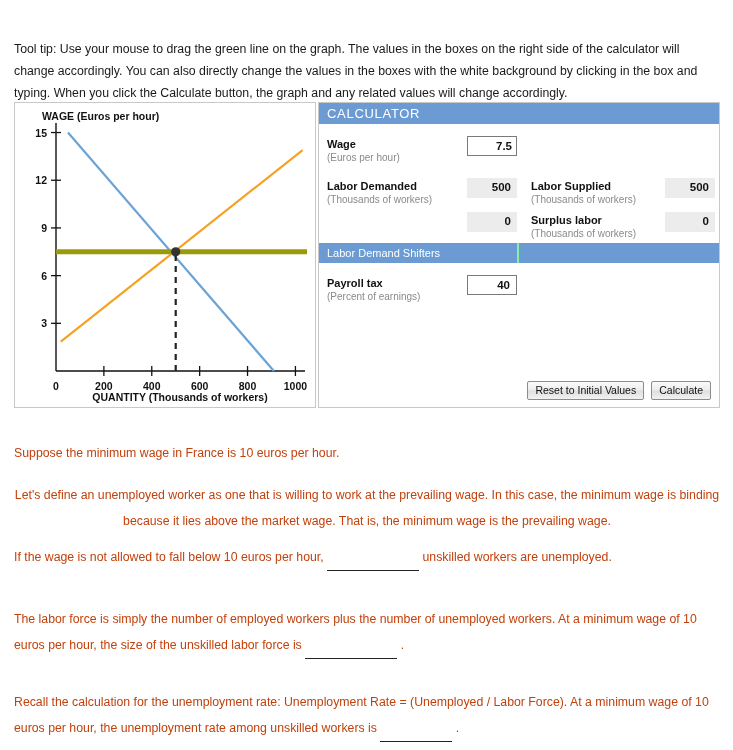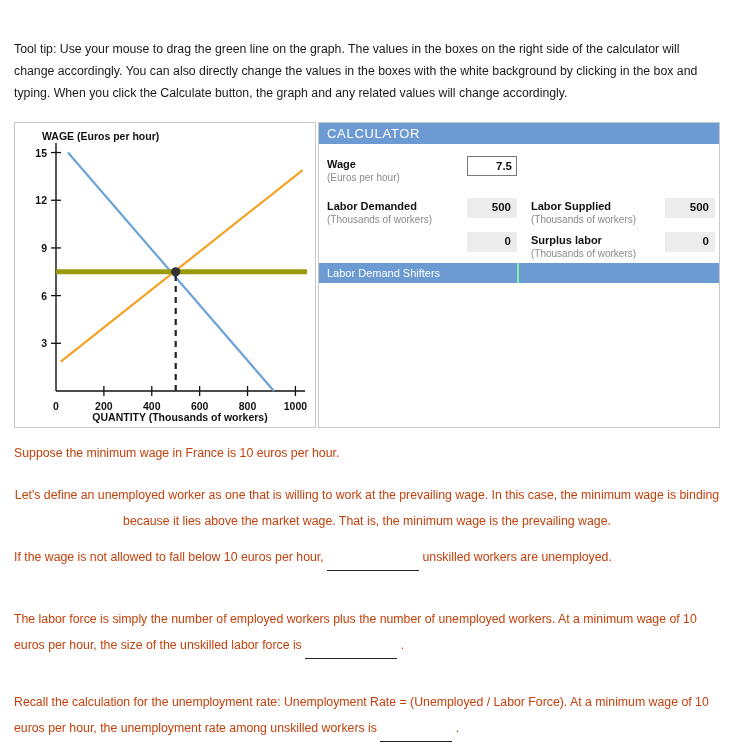--- a/index.html
+++ b/index.html
@@ -25,21 +25,21 @@
     font-size: 12.3px;
     line-height: 22px;
     color: #1a1a1a;
     margin-top: 32px;
   }
 
   
   .widget-row {
     position: absolute;
     left: 14px;
-    top: 122px;
+    top: 102px;
     width: 706px;
     height: 308px;
   }
 
   
   .graph-panel {
     position: absolute;
     left: 0;
     top: 0;
     width: 302px;
@@ -268,20 +268,30 @@
       <div class="val-box readonly" style="left:346px; top:88px;">0</div>
     </div>
 
     <div class="shifters-header">
       <div class="sh-left">
         <span>Labor Demand Shifters</span>
       </div>
       <div class="sh-right"></div>
     </div>
 
+    <div class="shift-body">
+      <div class="fld-label" style="left:8px; top:14px;">Payroll tax</div>
+      <div class="fld-unit" style="left:8px; top:28px;">(Percent of earnings)</div>
+      <div class="val-box editable" style="left:148px; top:12px;">40</div>
+
+      <div class="btn-row">
+        <button class="ui-btn">Reset to Initial Values</button>
+        <button class="ui-btn">Calculate</button>
+      </div>
+    </div>
   </div>
 </div>
 
 <div class="prose p1">
   <span>Suppose the minimum wage in France is 10 euros per hour.</span>
 </div>
 
 <div class="prose p2">
   <span>Let's define an unemployed worker as one that is willing to work at the prevailing wage. In this case, the minimum wage is binding because it lies above the market wage. That is, the minimum wage is the prevailing wage.</span>
 </div>

